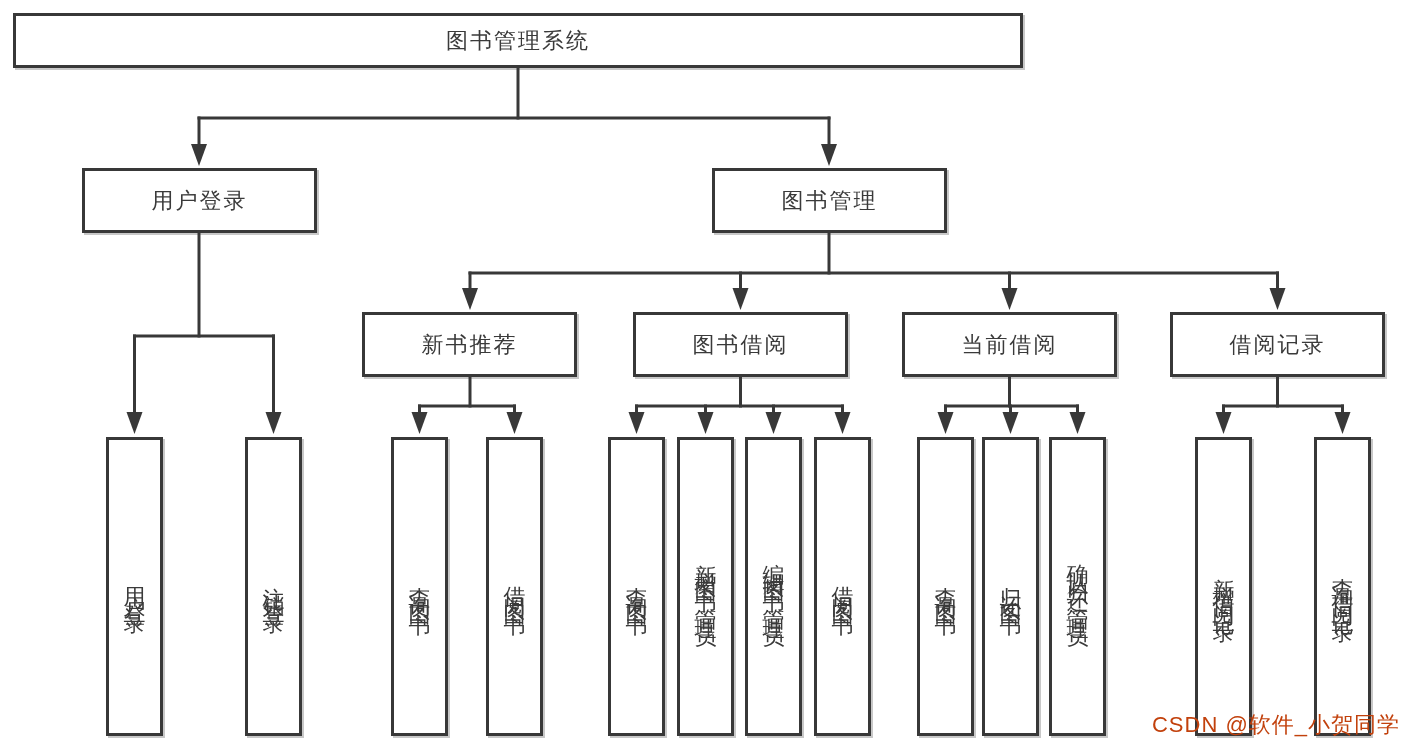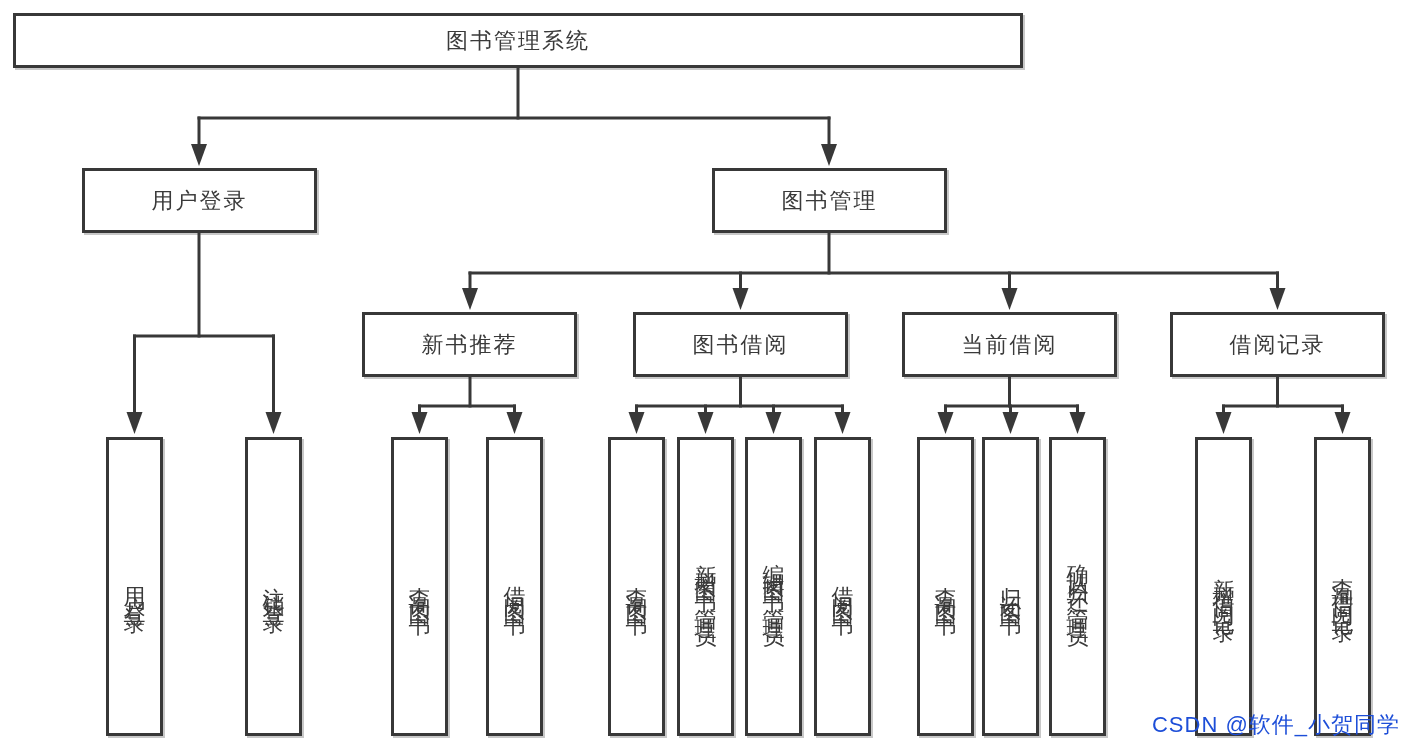--- a/index.html
+++ b/index.html
@@ -30,21 +30,21 @@
     text-orientation:mixed;
     letter-spacing:9px;
     line-height:1;
     font-size:22px;
   }
   .watermark {
     position:absolute;
     right:5px; bottom:7px;
     font-size:22px;
     letter-spacing:1px;
-    color:#1d4ed8;
+    color:#c2410c;
     z-index:3;
     white-space:nowrap;
   }
 </style>
 </head>
 <body>
 
 <div id="canvas">
 
   <svg class="connectors" width="1405" height="747" viewBox="0 0 1405 747">

